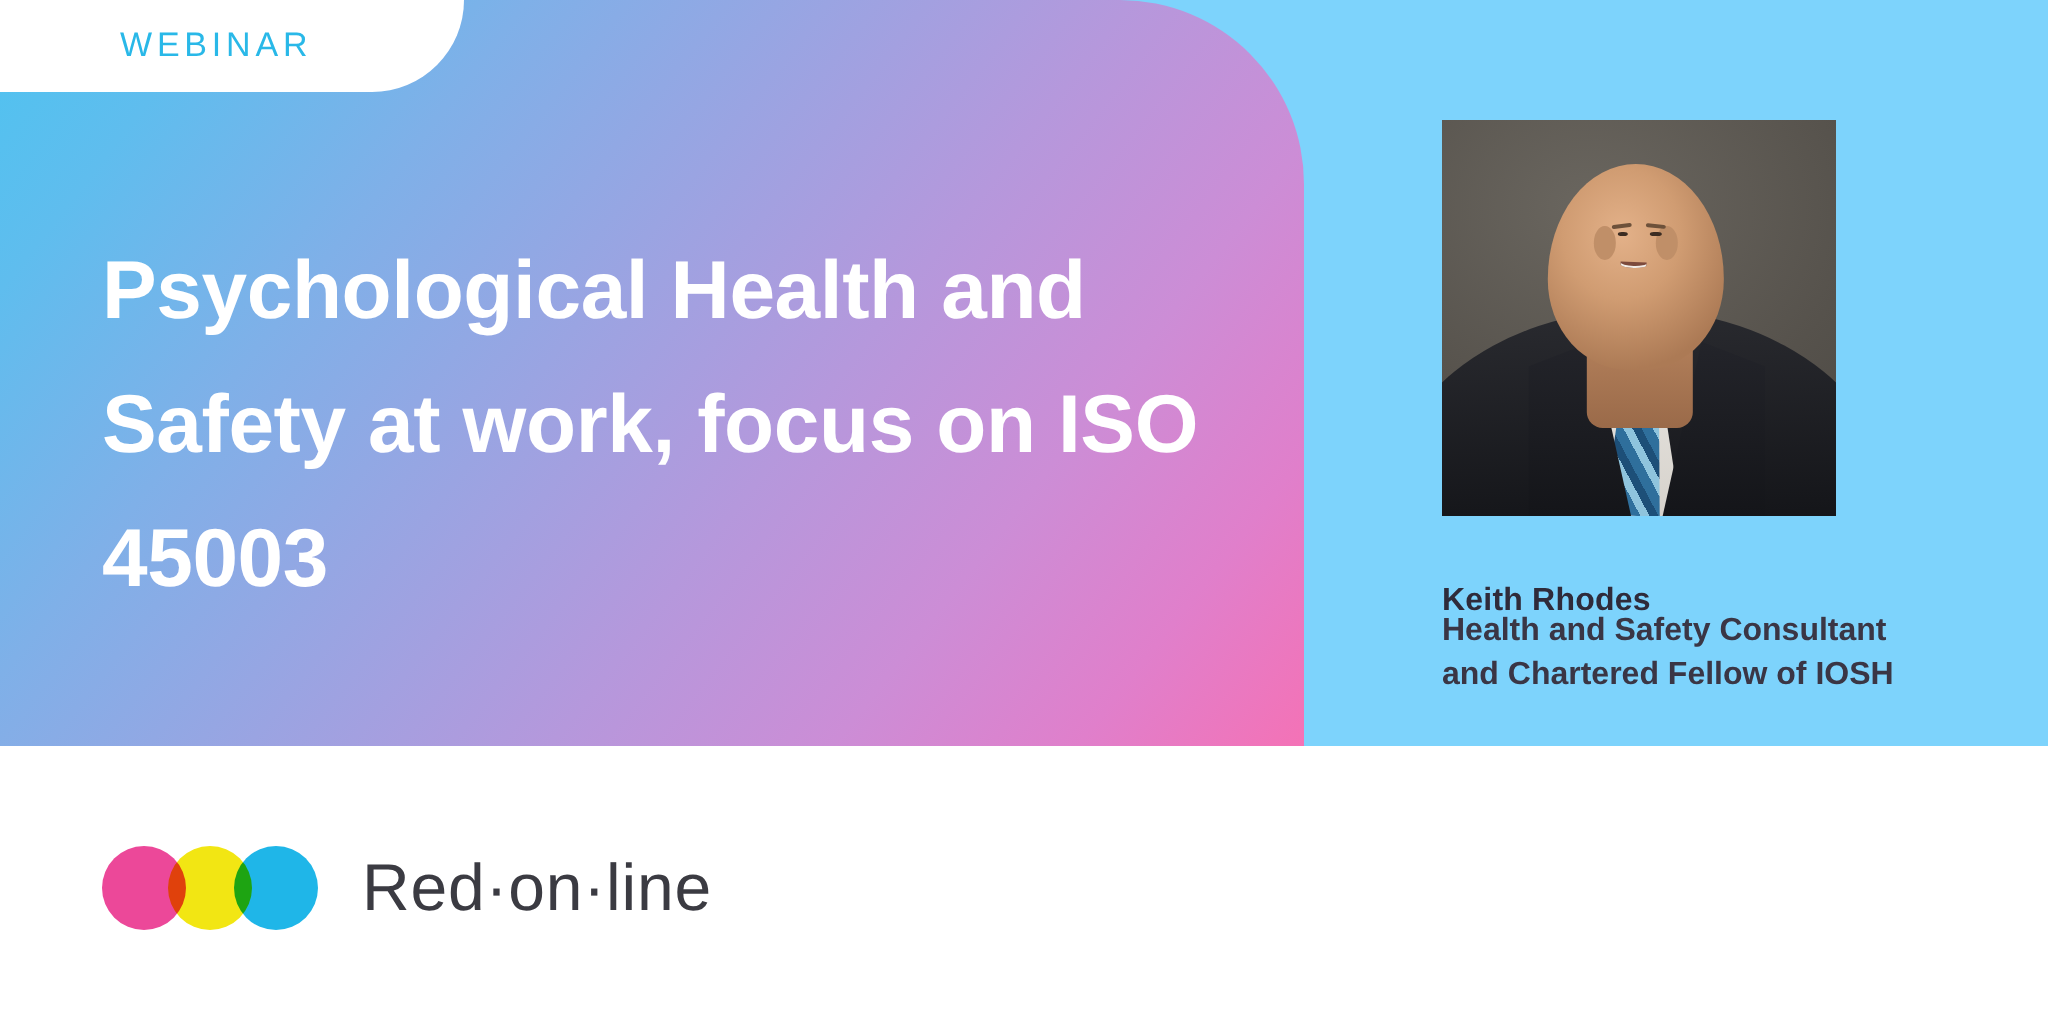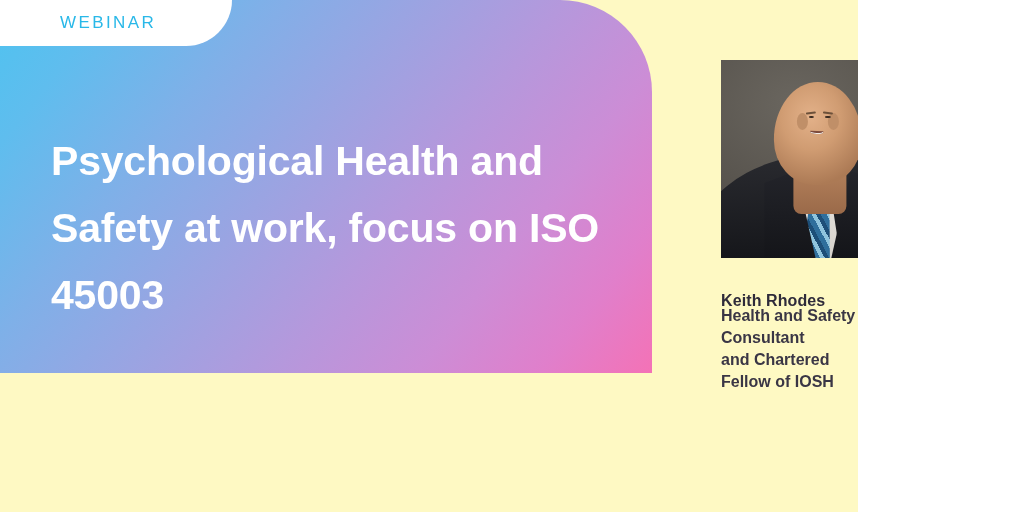--- a/index.html
+++ b/index.html
@@ -8,23 +8,23 @@
   }
   body {
     width: 1024px;
     height: 512px;
     background: #ffffff;
     font-family: "Liberation Sans", sans-serif;
     overflow: hidden;
   }
   .canvas {
     position: relative;
-    width: 858px;
+    width: 1024px;
     height: 512px;
-    background: #fef9c3;
+    background: #7dd3fc;
     overflow: hidden;
   }
 
   
   .hero {
     position: absolute;
     left: 0;
     top: 0;
     width: 652px;
     height: 373px;
@@ -59,21 +59,21 @@
     font-weight: 400;
     letter-spacing: 2.4px;
     color: #29b8e8;
     white-space: nowrap;
     z-index: 4;
   }
 
   .headline {
     position: absolute;
     left: 51px;
-    top: 128px;
+    top: 112px;
     width: 570px;
     font-size: 41px;
     line-height: 67px;
     font-weight: bold;
     color: #ffffff;
     letter-spacing: -0.2px;
     z-index: 2;
   }
 
   
@@ -296,13 +296,25 @@
       <div class="eye-l"></div>
       <div class="eye-r"></div>
       <div class="mouth"></div>
     </div>
   </div>
 
   <div class="speaker-name">Keith Rhodes</div>
   <div class="speaker-role">Health and Safety Consultant
 and Chartered Fellow of IOSH</div>
 
+  <div class="footer">
+
+    <div class="logo">
+      <div class="logo-marks">
+        <span class="dot-pink"></span>
+        <span class="dot-yellow"></span>
+        <span class="dot-cyan"></span>
+      </div>
+      <div class="logo-word">Red·on·line</div>
+    </div>
+
+  </div>
 </div>
 
 </body></html>

